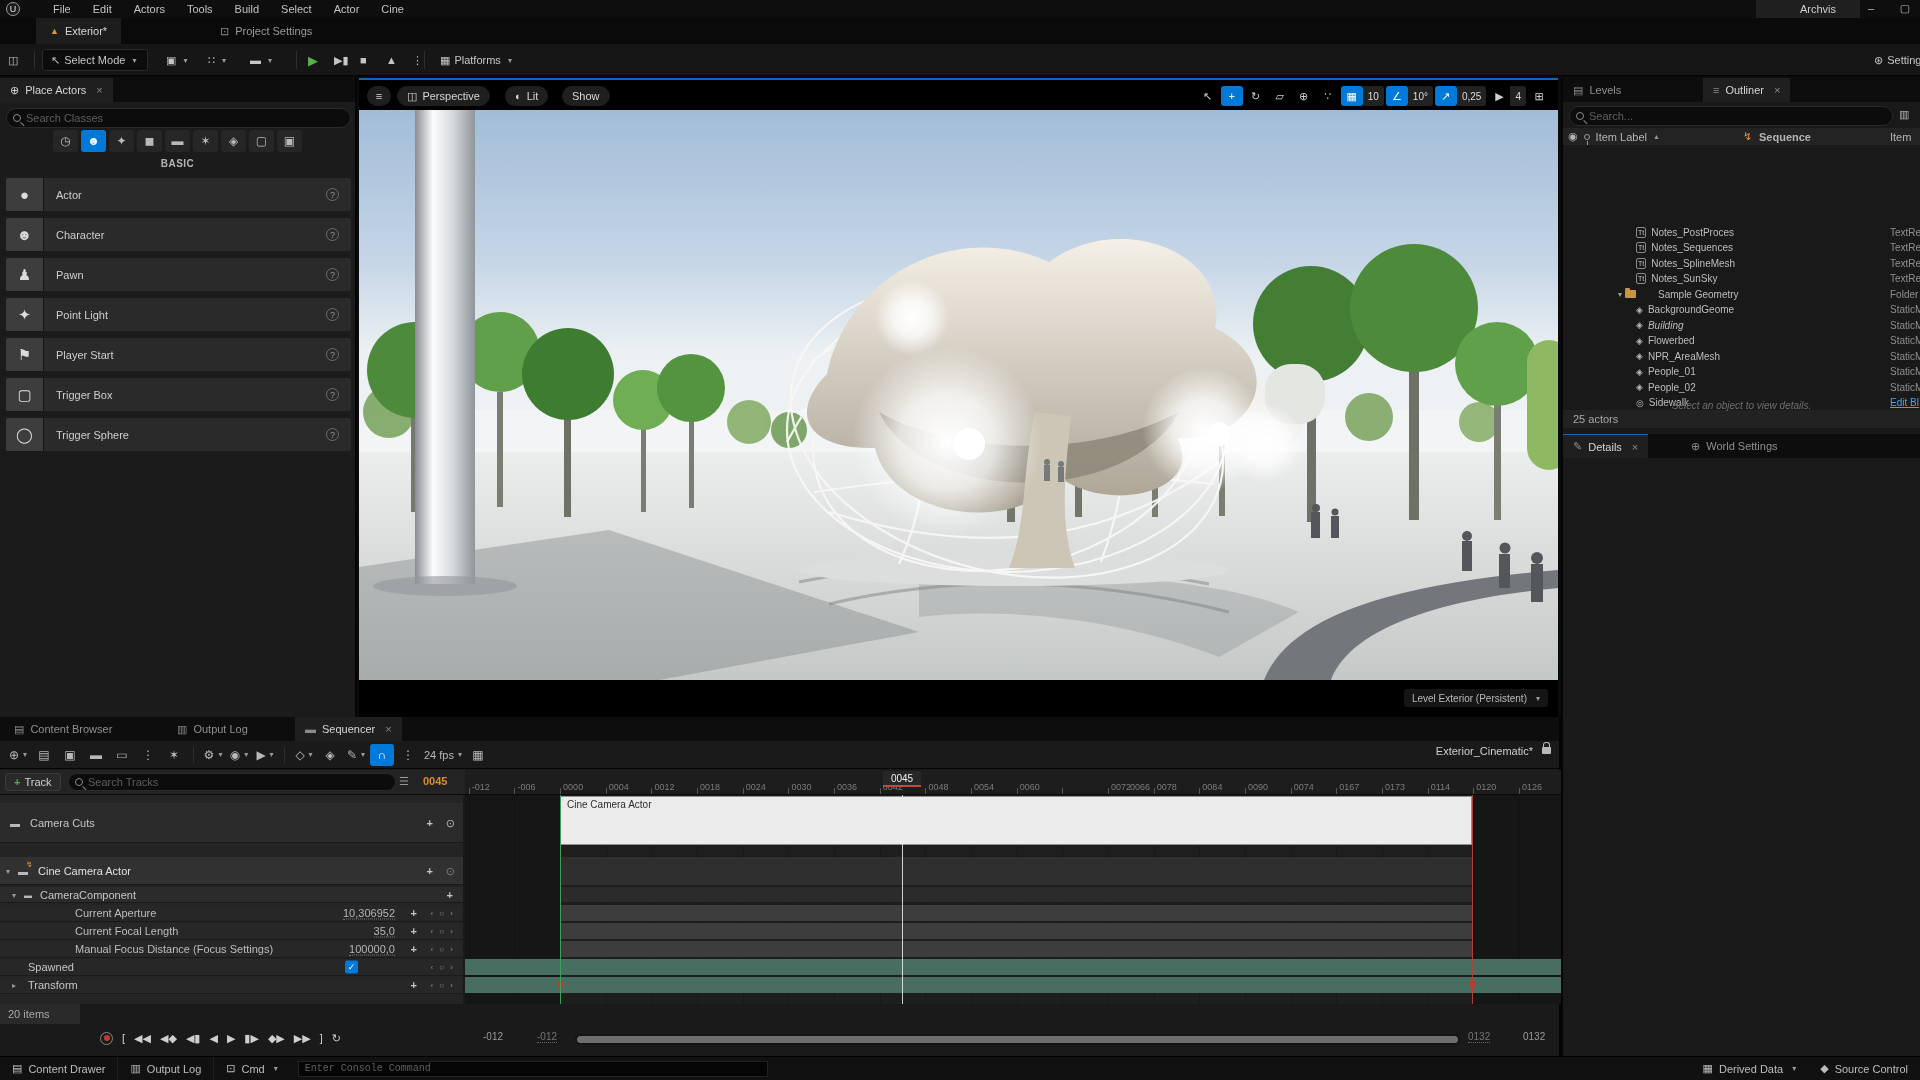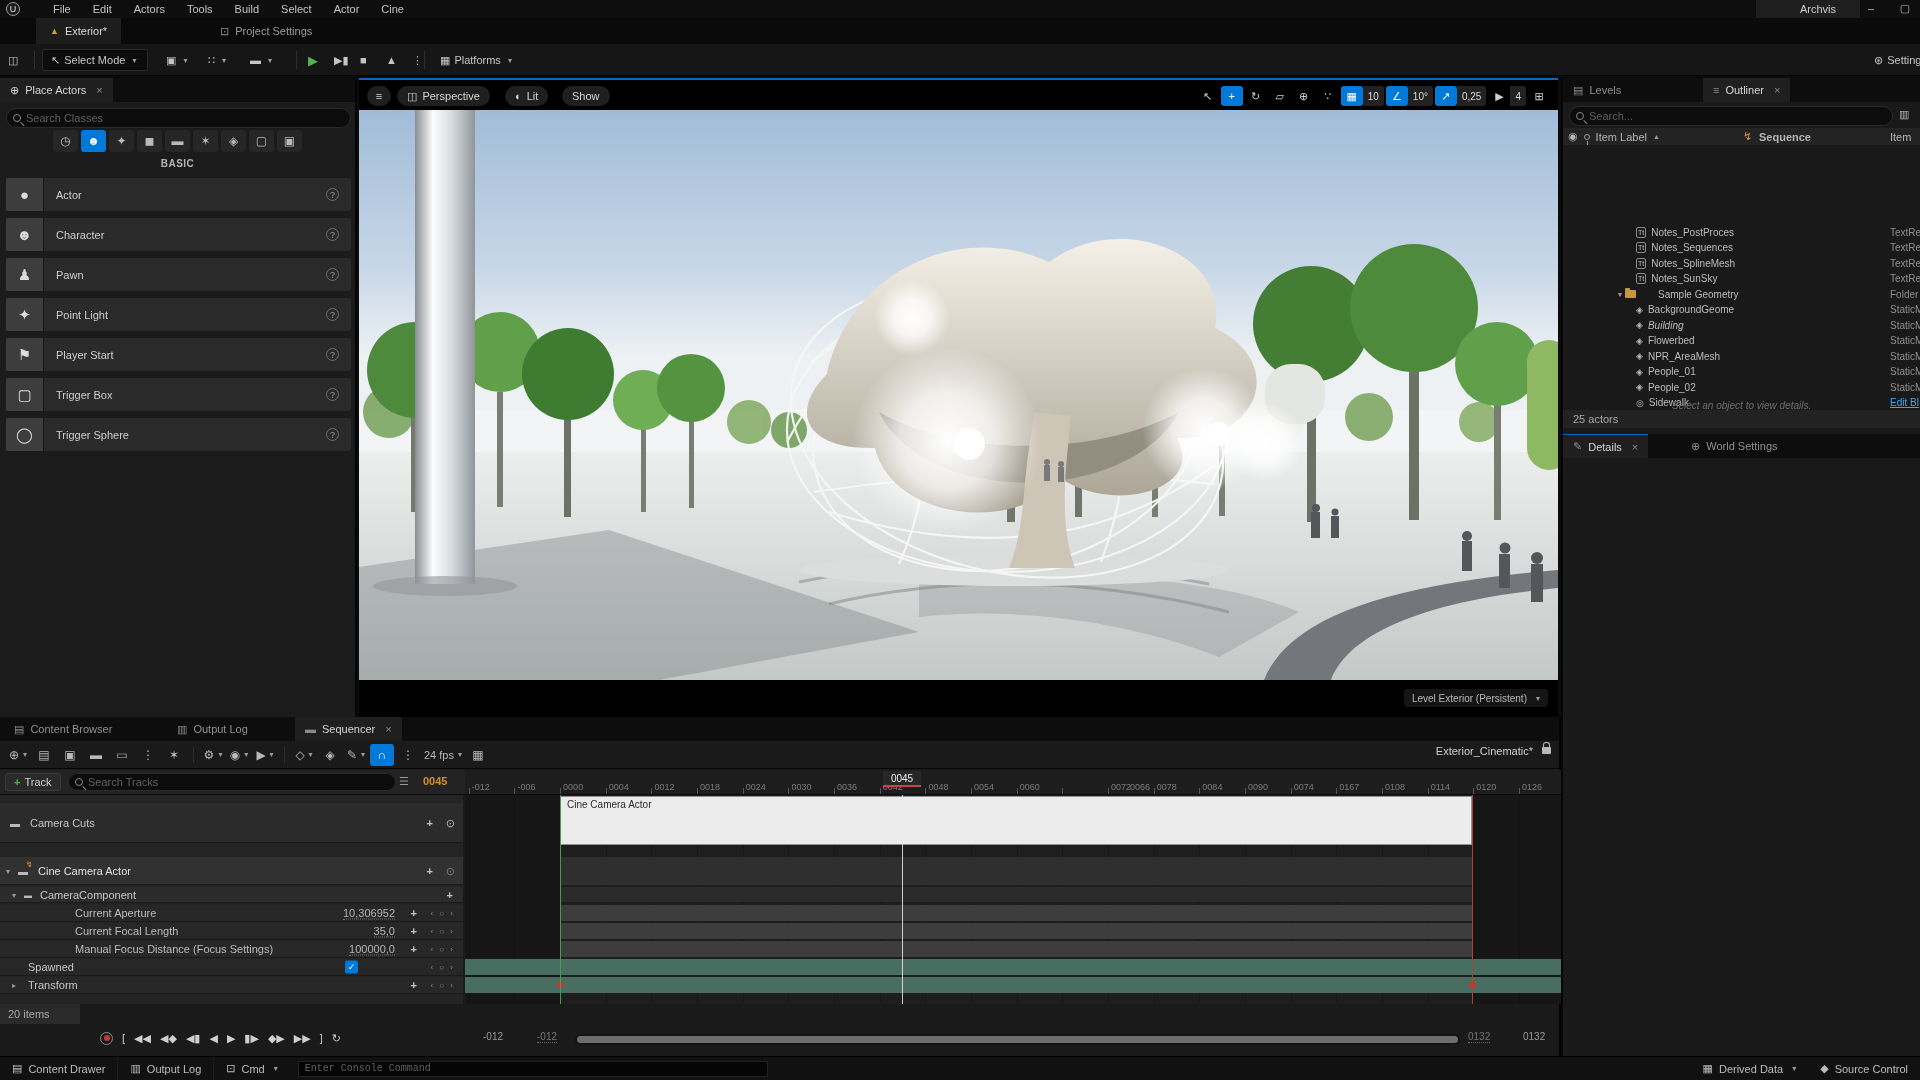--- a/index.html
+++ b/index.html
@@ -709,21 +709,21 @@
         <div class="tick-label" style="left: 691.7px;">0078</div>
         <div class="tick-line" style="left: 734.36px;"></div>
         <div class="tick-label" style="left: 737.36px;">0084</div>
         <div class="tick-line" style="left: 780.02px;"></div>
         <div class="tick-label" style="left: 783.02px;">0090</div>
         <div class="tick-line" style="left: 825.68px;"></div>
         <div class="tick-label" style="left: 828.68px;">0074</div>
         <div class="tick-line" style="left: 871.34px;"></div>
         <div class="tick-label" style="left: 874.34px;">0167</div>
         <div class="tick-line" style="left: 917px;"></div>
-        <div class="tick-label" style="left: 920px;">0108</div>
+        <div class="tick-label" style="left: 920px;">0173</div>
         <div class="tick-line" style="left: 962.66px;"></div>
         <div class="tick-label" style="left: 965.66px;">0114</div>
         <div class="tick-line" style="left: 1008.32px;"></div>
         <div class="tick-label" style="left: 1011.32px;">0120</div>
         <div class="tick-line" style="left: 1053.98px;"></div>
         <div class="tick-label" style="left: 1056.98px;">0126</div>
         <div style="position: absolute; left: 418px; top: 1px; width: 38px; height: 16px; background: rgb(39, 39, 39); border-bottom: 2px solid rgb(197, 71, 63); color: rgb(240, 240, 240); font-size: 10px; text-align: center; line-height: 15px;">0045</div>
       </div>
     <div id="tracks-left">
         <div class="trow" style="top: 8px; height: 40px; background: rgb(43, 43, 43); border-bottom: 1px solid rgb(26, 26, 26);">

